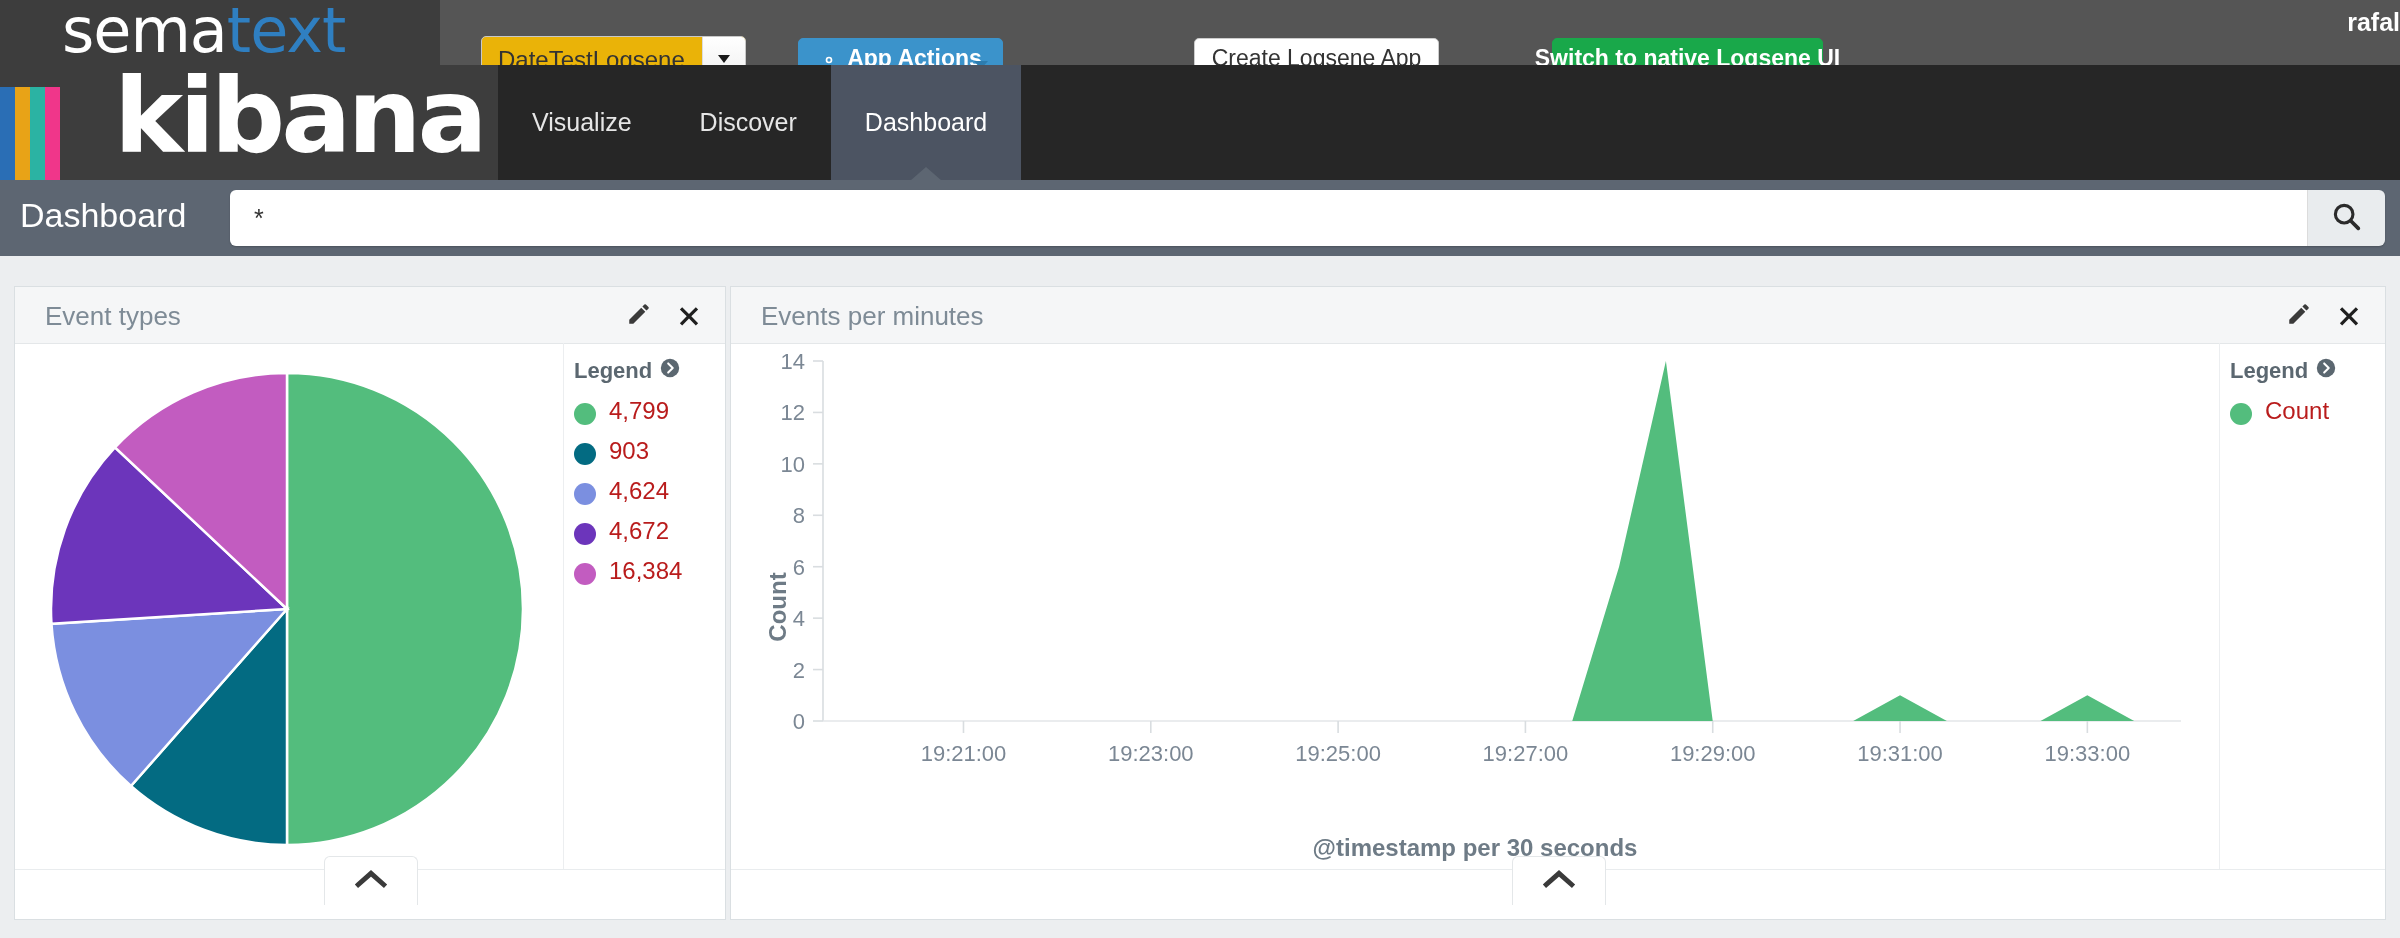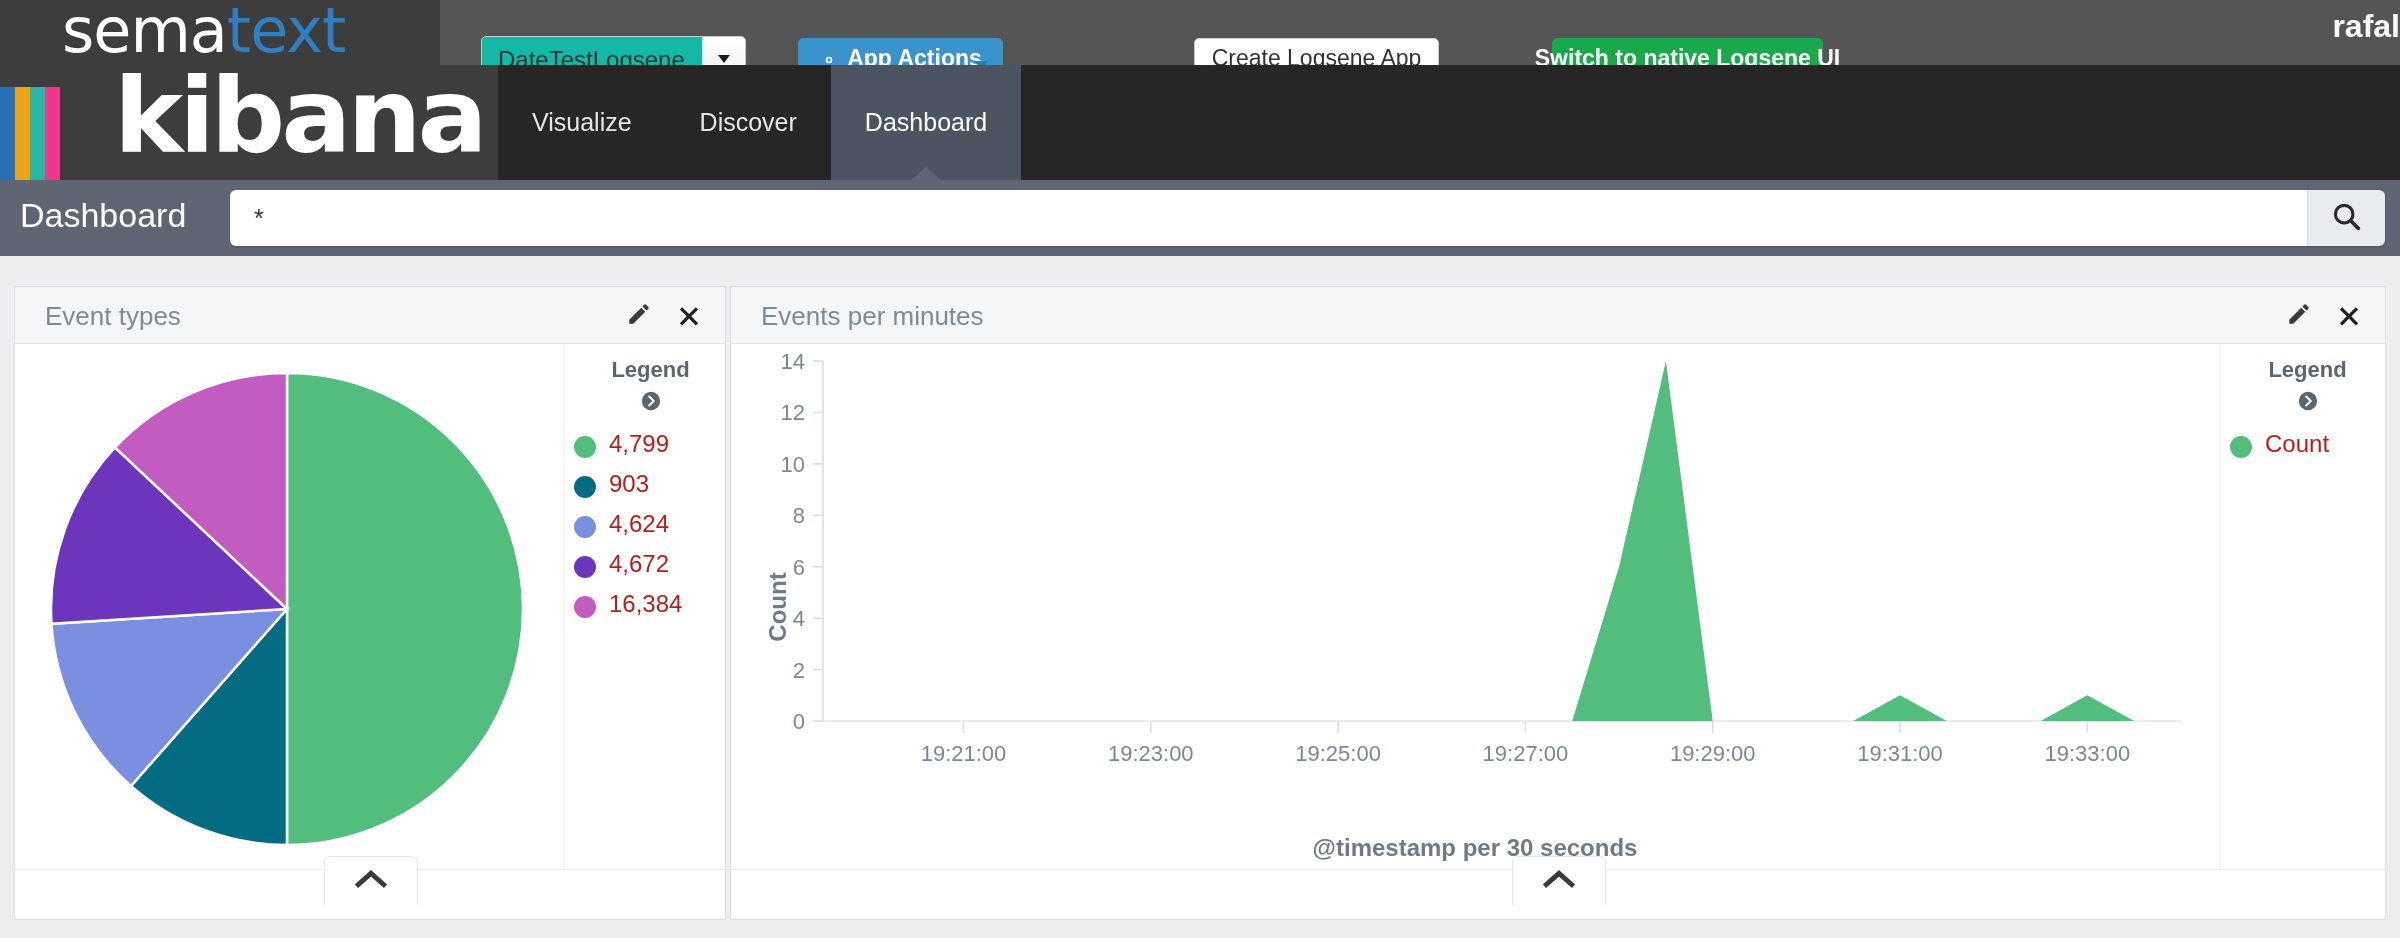--- a/index.html
+++ b/index.html
@@ -21,21 +21,21 @@
   .logo-sematext .txt{
     position:absolute;left:62px;top:-6px;
     font-size:62px;font-weight:400;letter-spacing:-1px;
     font-family:"DejaVu Sans", sans-serif;
   }
   .logo-sematext .sema{color:#ffffff;}
   .logo-sematext .text{color:#2f7fc1;}
 
   .app-select{
     position:absolute;left:481px;top:36px;width:265px;height:44px;
-    background:#14b8a6;border:1px solid #c8c8c8;border-radius:5px;
+    background:#eab308;border:1px solid #c8c8c8;border-radius:5px;
     box-shadow:0 1px 1px rgba(0,0,0,.12);
     box-sizing:border-box;
     text-decoration:underline;
   }
   .app-select .val{
     position:absolute;left:16px;top:9px;font-size:24px;color:#333;
   }
   .app-select .arrowbox{
     position:absolute;right:0;top:0;width:42px;height:42px;
     border-left:1px solid #dcdcdc;
@@ -65,21 +65,21 @@
   .gear{
     display:inline-block;width:20px;height:20px;margin-right:8px;position:relative;top:1px;
   }
   .appactions-caret{
     position:absolute;right:14px;top:22px;
     width:0;height:0;border-left:7px solid transparent;border-right:7px solid transparent;
     border-top:8px solid #2d7cae;
   }
 
   .username{
-    position:absolute;right:0px;top:8px;color:#fff;font-size:32px;font-weight:bold;
+    position:absolute;right:0px;top:8px;color:#fff;font-size:25px;font-weight:bold;
   }
 
   
   .kibanabar{
     position:absolute;left:0;top:65px;width:2400px;height:115px;background:#262626;
   }
   .kb-logo{
     position:absolute;left:0;top:0;width:498px;height:115px;background:#3d3d3d;
   }
   .kb-stripes{position:absolute;left:0;top:22px;width:105px;height:93px;display:flex;}
@@ -149,21 +149,21 @@
   }
 
   
   .pie-area{position:absolute;left:0;top:0;width:540px;height:100%;}
   .pie-legend{
     position:absolute;left:548px;top:0;width:164px;height:100%;
     border-left:1px solid #eceef0;padding-top:14px;box-sizing:border-box;
   }
   .legend-head{
     font-size:22px;font-weight:bold;color:#5b6770;margin-left:10px;
-    display:flex;align-items:center;gap:7px;flex-direction:column;
+    display:flex;align-items:center;gap:7px;
   }
   .legend-row{
     display:flex;align-items:flex-end;gap:13px;margin:12px 0 0 10px;font-size:24px;color:#b91c1c;
   }
   .dot{width:22px;height:22px;border-radius:50%;display:inline-block;flex:none;}
 
   
   .chart-area{position:absolute;left:0;top:0;right:166px;bottom:0;}
   .chart-legend{
     position:absolute;right:0;top:0;width:166px;height:100%;

